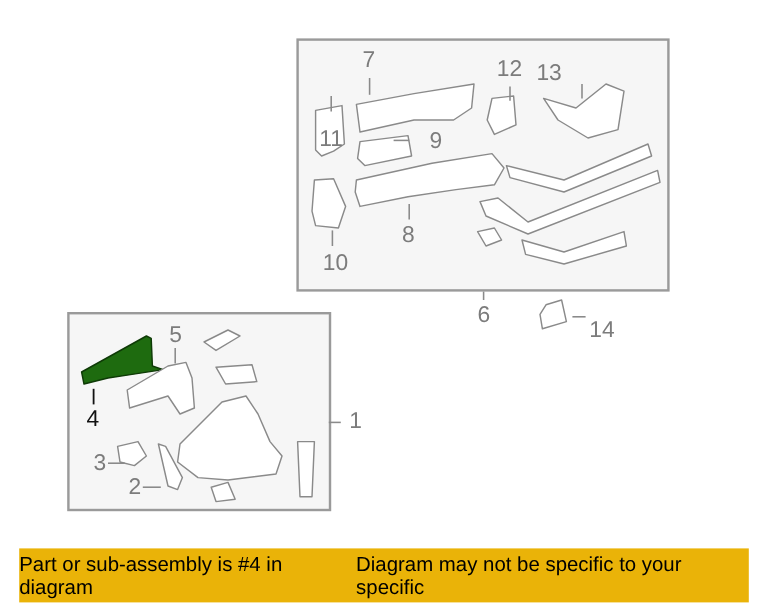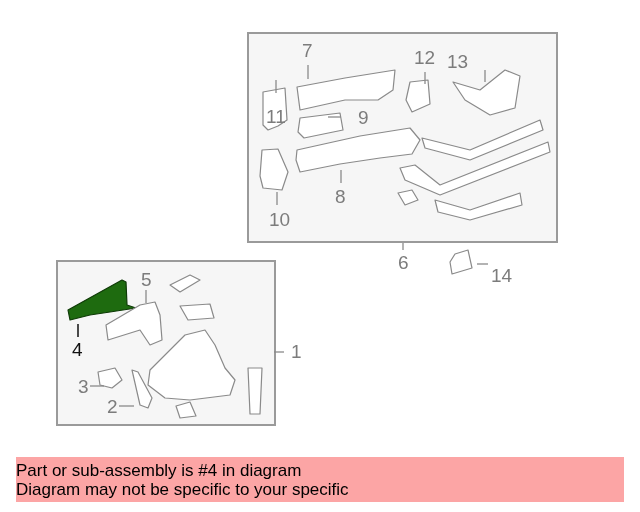--- a/index.html
+++ b/index.html
@@ -1,22 +1,22 @@
 <!DOCTYPE html>
 <html><head>
 <meta charset="utf-8">
 <style>
   html,body{margin:0;padding:0;background:#ffffff;}
   body{width:640px;height:512px;position:relative;overflow:hidden;font-family:"Liberation Sans",sans-serif;}
   .box{position:absolute;background:#f6f6f6;border:2px solid #9a9a9a;box-sizing:border-box;}
   .lbl{position:absolute;font-family:"Liberation Sans",sans-serif;font-size:19px;color:#7c7c7c;line-height:1;}
   .lbl.sel{color:#111;font-weight:normal;}
   svg.parts{position:absolute;left:0;top:0;}
-  .banner{position:absolute;left:16px;top:457px;width:608px;height:45px;background:#fca5a5;
-          display:flex;flex-direction:column;justify-content:center;}
+  .banner{position:absolute;left:16px;top:457px;width:608px;height:45px;background:#eab308;
+          display:flex;flex-direction:row;align-items:center;justify-content:center;}
   .banner span{font-family:"Liberation Sans",sans-serif;font-size:17px;line-height:19px;color:#000;}
 </style>
 </head>
 <body>
 
 <div class="box" style="left:247px;top:32px;width:311px;height:211px;"></div>
 
 <div class="box" style="left:56px;top:260px;width:220px;height:166px;"></div>
 
 <svg class="parts" width="640" height="512" xmlns="http://www.w3.org/2000/svg">

